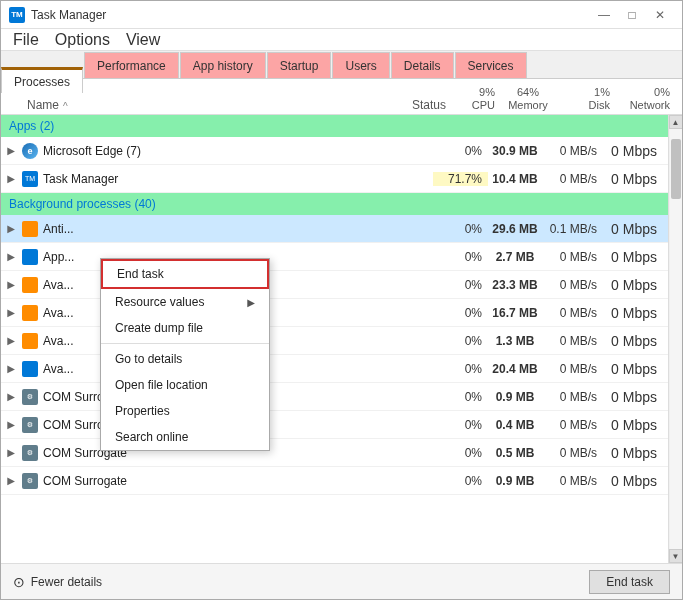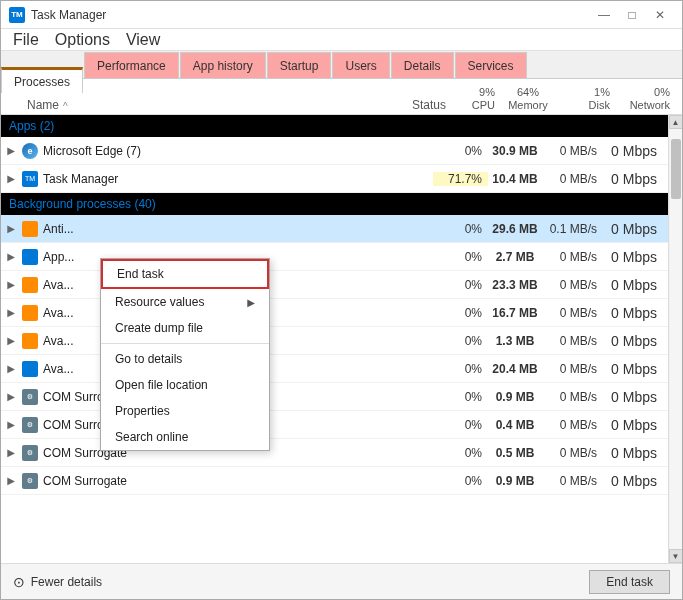--- a/index.html
+++ b/index.html
@@ -205,21 +205,21 @@
       background: #c0c0c0;
       border-radius: 2px;
       position: absolute;
       top: 10px;
       left: 1px;
     }
     .section-header {
       padding: 4px 8px;
       font-size: 12px;
       color: #0078d7;
-      background: #000000;
+      background: #86efac;
       display: flex;
       align-items: center;
     }
     .process-row {
       display: flex;
       align-items: center;
       height: 28px;
       border-bottom: 1px solid #f0f0f0;
       background: #fff;
       cursor: default;

